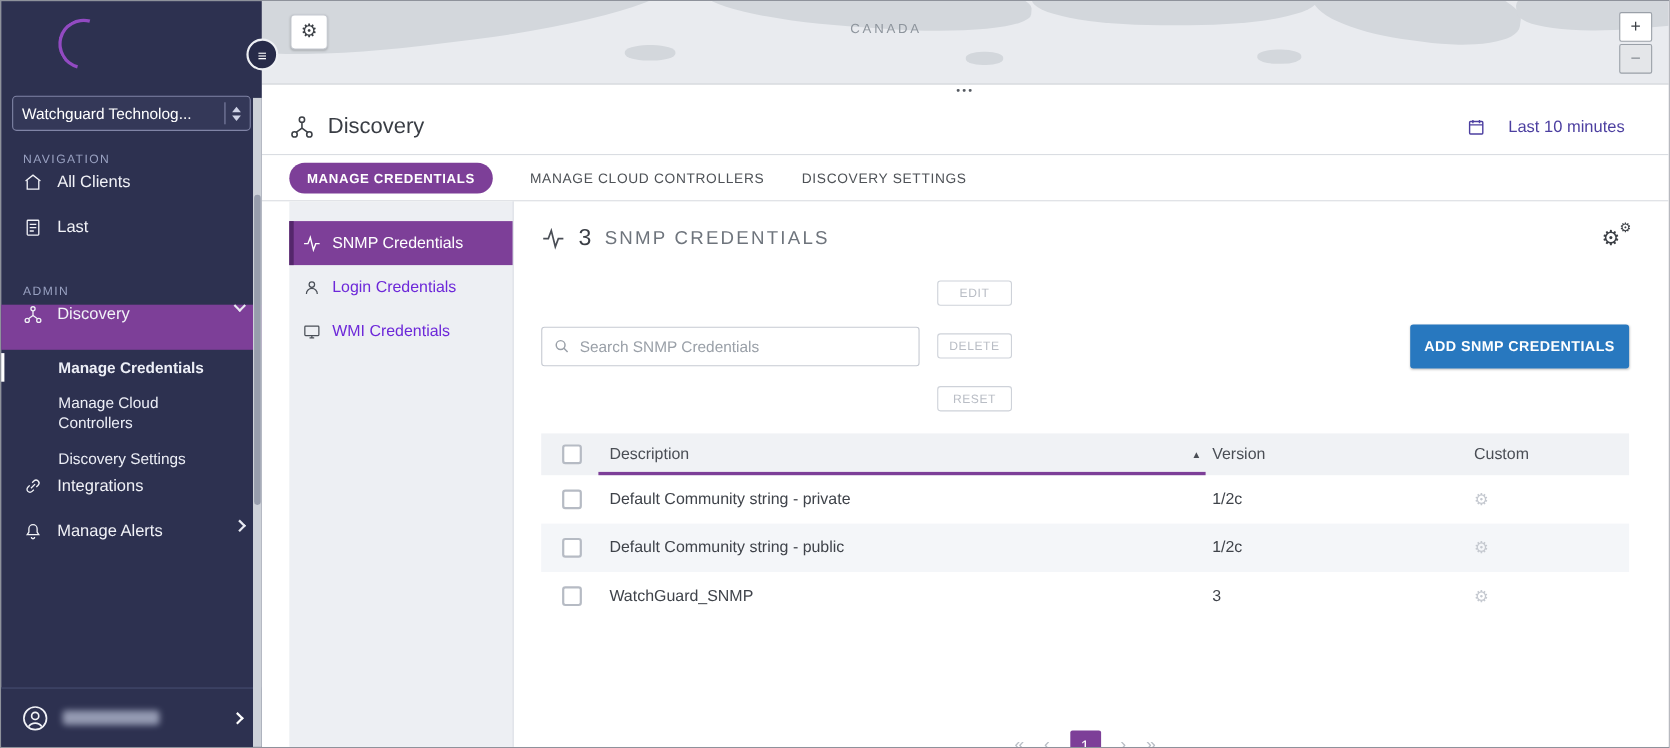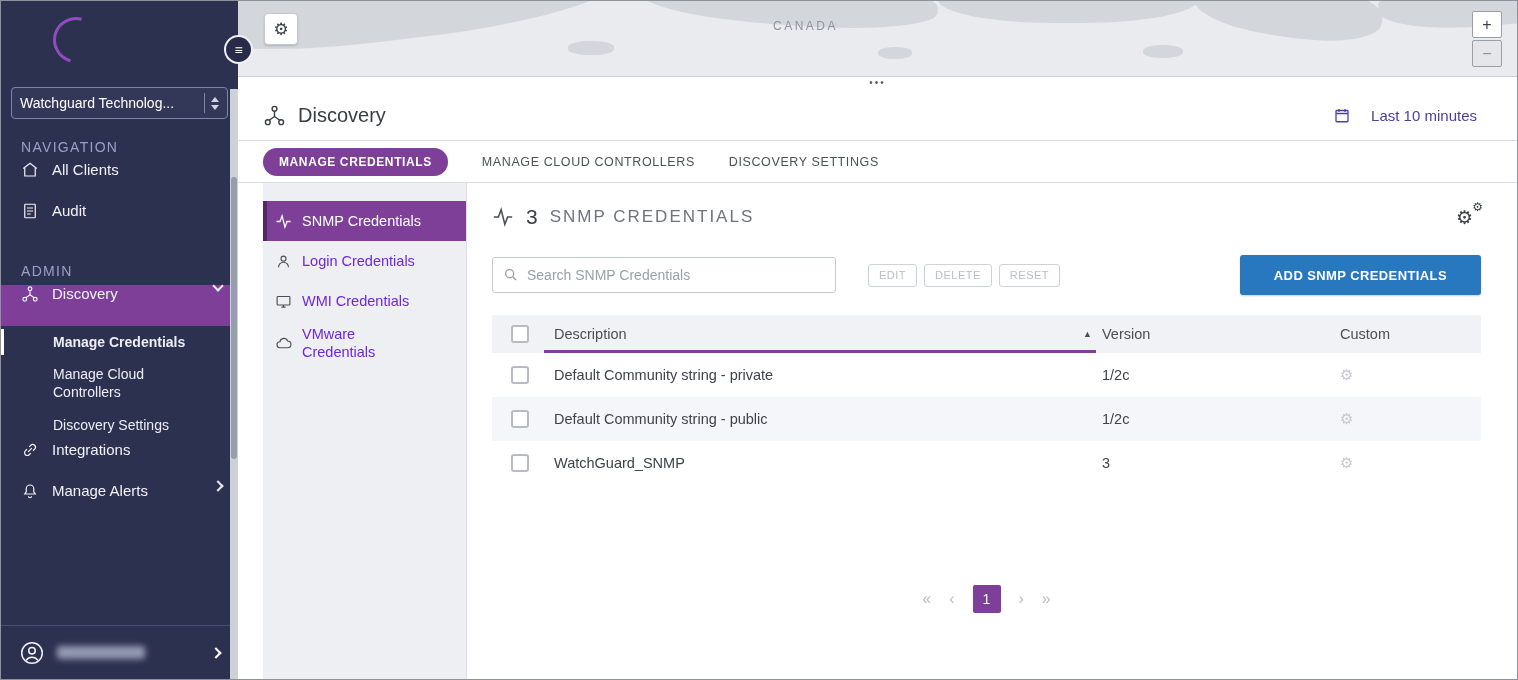--- a/index.html
+++ b/index.html
@@ -9,21 +9,21 @@
   
   .sidebar { position: absolute; left: 0; top: 0; width: 237px; height: 100%; background: #2d3150; color: #f1f2f7; z-index: 2; }
   .logo-wrap { position: relative; text-align: center; padding-top: 12px; height: 80px; }
   .logo-text { font-size: 42px; font-weight: bold; letter-spacing: 1px; color: #a44fd6; text-shadow: 0 0 8px rgba(120,50,170,.5); }
   .logo-swoosh { position: absolute; left: 52px; top: 16px; width: 46px; height: 46px; border: 3px solid #a44fd6; border-radius: 50%; border-top-color: transparent; border-right-color: transparent; transform: rotate(60deg); opacity: .85; }
   .tenant { margin: 6px auto 0; width: 217px; height: 32px; background: #343858; border: 1px solid #8084a6; border-radius: 4px; display: flex; align-items: center; padding: 0 8px; font-size: 14px; color: #fff; cursor: pointer; }
   .tenant-label { flex: 1; white-space: nowrap; overflow: hidden; }
   .sorter { display: flex; flex-direction: column; gap: 3px; align-items: center; padding-left: 6px; border-left: 1px solid #8084a6; margin-left: 6px; height: 20px; justify-content: center; }
   .tri-up { width: 0; height: 0; border-left: 4px solid transparent; border-right: 4px solid transparent; border-bottom: 5px solid #cfd3e6; }
   .tri-down { width: 0; height: 0; border-left: 4px solid transparent; border-right: 4px solid transparent; border-top: 5px solid #cfd3e6; }
-  .section-label { margin: 20px 0 6px 20px; font-size: 14px; color: #99a1c1; letter-spacing: 1.3px; }
+  .section-label { margin: 20px 0 6px 20px; font-size: 11px; color: #99a1c1; letter-spacing: 1.3px; }
   .nav-item { display: flex; align-items: flex-start; gap: 13px; height: 41px; padding: 0 16px 0 20px; font-size: 15px; color: #f1f2f7; cursor: pointer; position: relative; }
   .nav-item svg { flex: none; }
   .nav-item.active { background: #7d3f98; }
   .nav-item .chev { margin-left: auto; color: #e8eaf2; }
   .sub-item { position: relative; display: flex; align-items: center; padding: 7px 16px 7px 52px; font-size: 14px; color: #eceef6; line-height: 1.3; cursor: pointer; }
   .sub-item.active { font-weight: bold; }
   .sub-item.active::before { content: ""; position: absolute; left: 0; top: 3px; bottom: 3px; width: 3px; background: #fff; }
   .wrap-narrow { max-width: 150px; }
   .chev { display: inline-block; width: 8px; height: 8px; border-right: 2px solid currentColor; border-bottom: 2px solid currentColor; }
   .chev.down { transform: rotate(45deg); margin-top: -3px; }
@@ -67,23 +67,23 @@
   .panel-count { font-size: 21px; color: #3a3e45; }
   .panel-title { font-size: 17px; color: #6e747c; letter-spacing: 2px; }
   .gears { margin-left: auto; position: relative; color: #3c4046; cursor: pointer; padding-right: 8px; }
   .gears .g1 { font-size: 19px; }
   .gears .g2 { font-size: 12px; position: absolute; right: -2px; top: -6px; }
 
   .toolbar { margin-top: 26px; display: flex; align-items: center; }
   .search-box { width: 344px; height: 36px; border: 1px solid #c6cad2; border-radius: 3px; display: flex; align-items: center; padding: 0 10px; gap: 8px; background: #fff; }
   .search-box input { border: none; outline: none; flex: 1; font-size: 14px; color: #ec4899; font-family: inherit; background: transparent; }
   .search-box input::placeholder { color: #9aa0a8; }
-  .mini-actions { display: flex; gap: 7px; margin-left: 32px; }
+  .mini-actions { display: flex; gap: 25px; margin-left: 16px; flex-direction: column; }
   .mini-btn { height: 23px; padding: 0 10px; font-size: 11px; letter-spacing: .5px; color: #b9bdc5; border: 1px solid #ced2d9; background: #fff; border-radius: 3px; cursor: pointer; font-family: inherit; }
-  .add-btn { margin-left: auto; height: 40px; padding: 0 34px; background: #2878bf; color: #fff; font-size: 13px; font-weight: bold; letter-spacing: .4px; border: none; border-radius: 3px; cursor: pointer; font-family: inherit; box-shadow: 0 1px 2px rgba(0,0,0,.2); }
+  .add-btn { margin-left: auto; height: 40px; padding: 0 13px; background: #2878bf; color: #fff; font-size: 13px; font-weight: bold; letter-spacing: .4px; border: none; border-radius: 3px; cursor: pointer; font-family: inherit; box-shadow: 0 1px 2px rgba(0,0,0,.2); }
 
   .table { margin-top: 20px; }
   .thead { display: flex; align-items: center; height: 38px; background: #f0f2f5; position: relative; font-size: 14.5px; color: #4a4e55; }
   .col-check { width: 56px; display: flex; justify-content: center; flex: none; }
   .col-desc { width: 554px; display: flex; align-items: center; flex: none; padding-left: 6px; cursor: pointer; }
   .col-version { width: 238px; flex: none; cursor: pointer; }
   .col-custom { flex: 1; cursor: pointer; }
   .sort-arrow { margin-left: auto; margin-right: 10px; font-size: 9px; color: #4a4e55; }
   .sort-bar { position: absolute; left: 52px; bottom: 0; width: 552px; height: 3px; background: #7d3f98; }
   .trow { display: flex; align-items: center; height: 44px; font-size: 14.5px; color: #3f434a; cursor: pointer; }
@@ -120,21 +120,21 @@
           <path d="M3 10 L12 3 L21 10"></path>
           <path d="M5 9 V20 H19 V9"></path>
         </svg>
       <span>All Clients</span>
     </div>
     <div class="nav-item">
       <svg width="18" height="18" viewBox="0 0 24 24" fill="none" stroke="currentColor" stroke-width="1.6">
           <rect x="5" y="3" width="14" height="18" rx="1"></rect>
           <path d="M8 8h8M8 12h8M8 16h5"></path>
         </svg>
-      <span>Audit</span>
+      <span>Last</span>
     </div>
 
     <div class="section-label">ADMIN</div>
 
     <div class="nav-item active">
       <svg width="18" height="18" viewBox="0 0 24 24" fill="none" stroke="currentColor" stroke-width="1.6">
           <circle cx="12" cy="5" r="2.5"></circle>
           <circle cx="5" cy="19" r="2.5"></circle>
           <circle cx="19" cy="19" r="2.5"></circle>
           <path d="M12 7.5 V13 M12 13 L6.5 17 M12 13 L17.5 17"></path>
@@ -250,26 +250,20 @@
             </svg>
           <span>Login Credentials</span>
         </div>
         <div class="cred-item">
           <svg width="17" height="17" viewBox="0 0 24 24" fill="none" stroke="#4a4f57" stroke-width="1.6">
               <rect x="3" y="5" width="18" height="12" rx="1"></rect>
               <path d="M9 20 h6 M12 17 v3"></path>
             </svg>
           <span>WMI Credentials</span>
         </div>
-        <div class="cred-item">
-          <svg width="17" height="17" viewBox="0 0 24 24" fill="none" stroke="#4a4f57" stroke-width="1.6">
-              <path d="M7 18 a4.2 4.2 0 0 1 0 -8.4 a5.6 5.6 0 0 1 10.8 -1.2 A4 4 0 0 1 17.5 18 Z"></path>
-            </svg>
-          <span class="lbl-narrow">VMware Credentials</span>
-        </div>
       </div>
 
       <div class="panel">
 
         <div class="panel-head">
           <svg width="22" height="22" viewBox="0 0 24 24" fill="none" stroke="#4a4e56" stroke-width="1.7">
               <path d="M2 12 H7 L10 4 L14 20 L17 12 H22"></path>
             </svg>
           <span class="panel-count">3</span>
           <span class="panel-title">SNMP CREDENTIALS</span>

